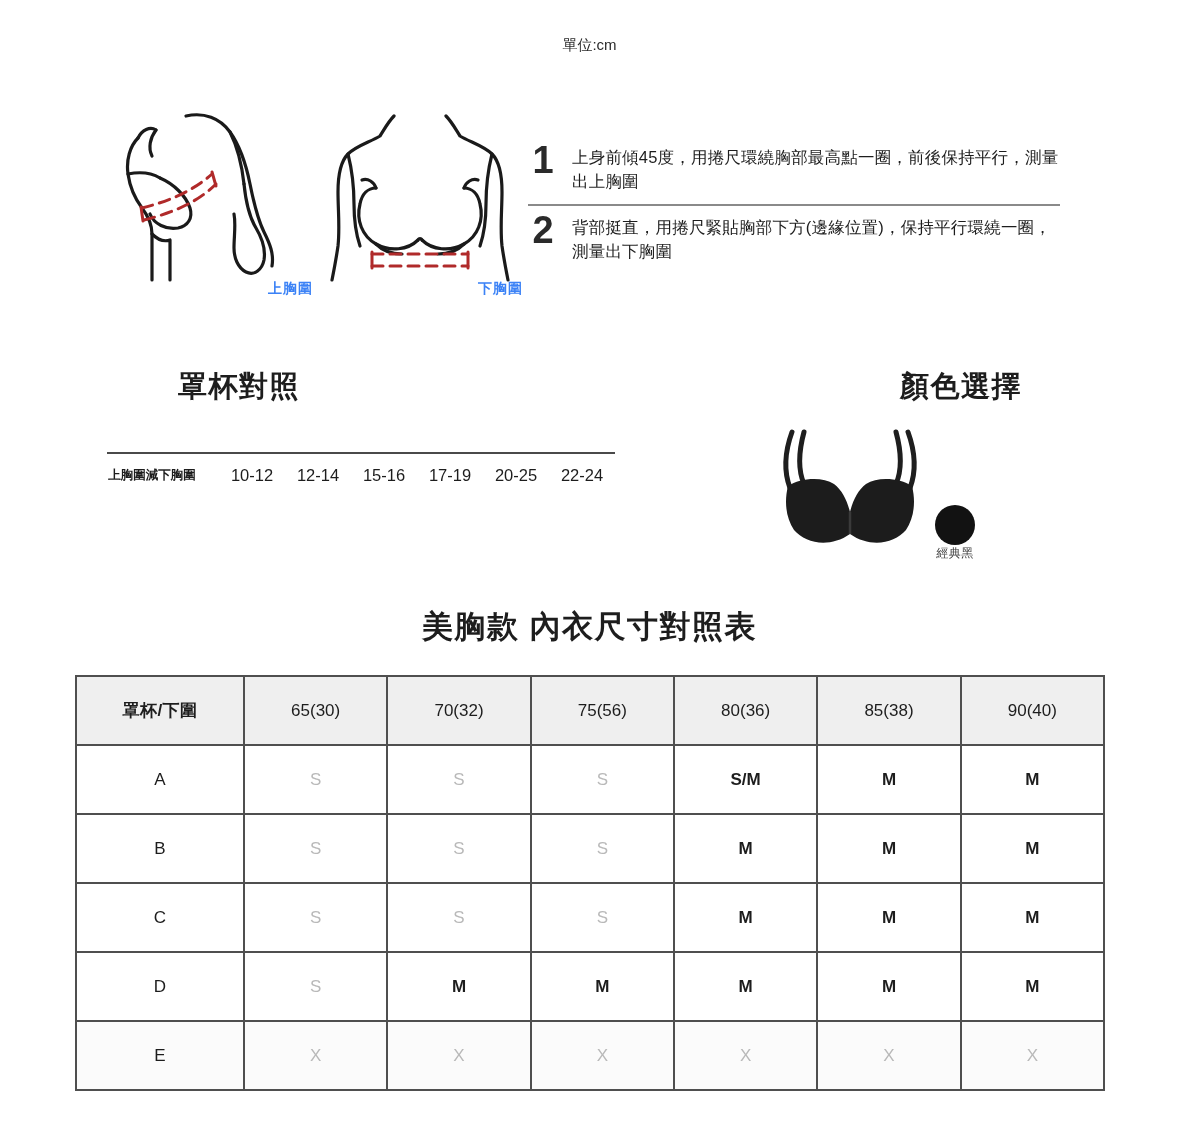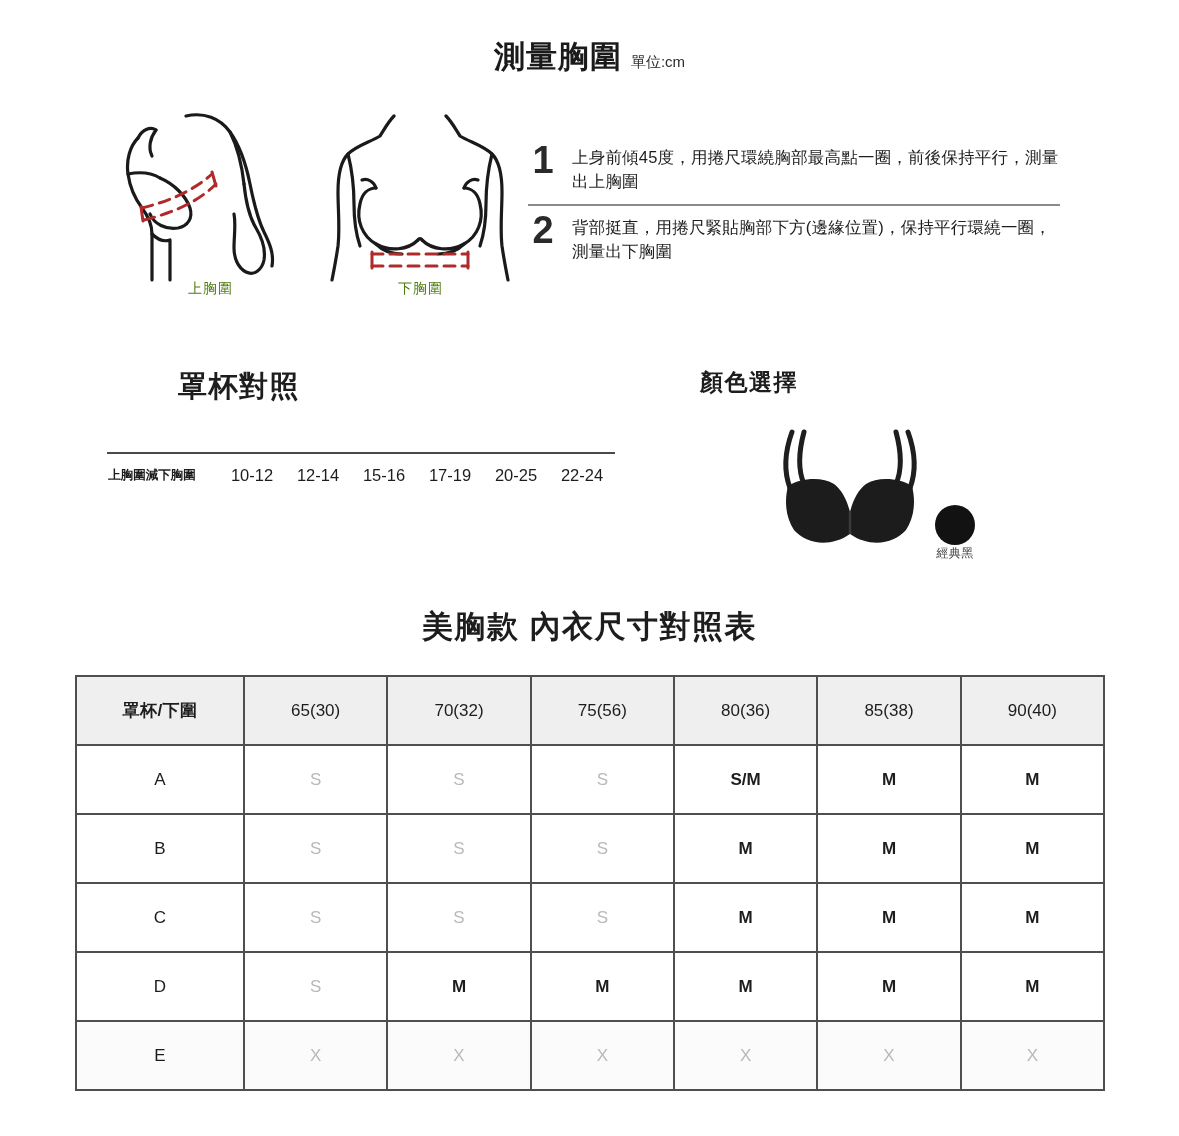--- a/index.html
+++ b/index.html
@@ -43,25 +43,25 @@
   .figure {
     position: absolute;
     top: 0;
   }
   .figure.side { left: 108px; width: 205px; }
   .figure.front { left: 318px; width: 205px; }
 
   .fig-label {
     position: absolute;
     width: 100%;
-    text-align: center;
+    text-align: right;
     top: 172px;
     font-size: 14px;
-    font-weight: 400;
-    color: #4d7c0f;
+    font-weight: 700;
+    color: #3b82f6;
     letter-spacing: 1px;
   }
 
   
   .steps {
     position: absolute;
     left: 528px;
     top: 136px;
     width: 532px;
   }
@@ -99,22 +99,22 @@
     width: 322px;
     text-align: left;
     font-size: 29px;
     font-weight: 700;
     letter-spacing: 1.5px;
   }
   .color-heading {
     position: absolute;
     top: 367px; left: 700px;
     width: 322px;
-    text-align: left;
-    font-size: 23px;
+    text-align: right;
+    font-size: 29px;
     font-weight: 700;
     letter-spacing: 1.5px;
   }
 
   .cup-table {
     position: absolute;
     top: 452px; left: 85px;
     width: 530px;
   }
   .cup-row {
@@ -222,21 +222,20 @@
   .size-table td.mid { color: #1d1d1d; font-weight: 700; }
   .size-table tr.row-dim td { background: #fbfbfb; }
   .size-table tr.row-dim td:first-child { color: #1d1d1d; }
 
   .col-lead { width: 168px; }
 </style>
 </head>
 <body>
 
 <div class="measure-title-row">
-  <span class="measure-title">測量胸圍</span>
   <span class="measure-unit">單位:cm</span>
 </div>
 
 <div class="diagram-area">
 
   <div class="figure side">
     <svg width="205" height="175" viewBox="0 0 205 175">
       <g fill="none" stroke="#1a1a1a" stroke-width="3.2" stroke-linecap="round" stroke-linejoin="round">
         <path d="M30 30 C22 38 18 52 20 66 C22 80 28 92 34 100 C40 108 44 116 44 126 L44 172"></path>
         <path d="M30 30 C34 22 42 18 48 22"></path>

